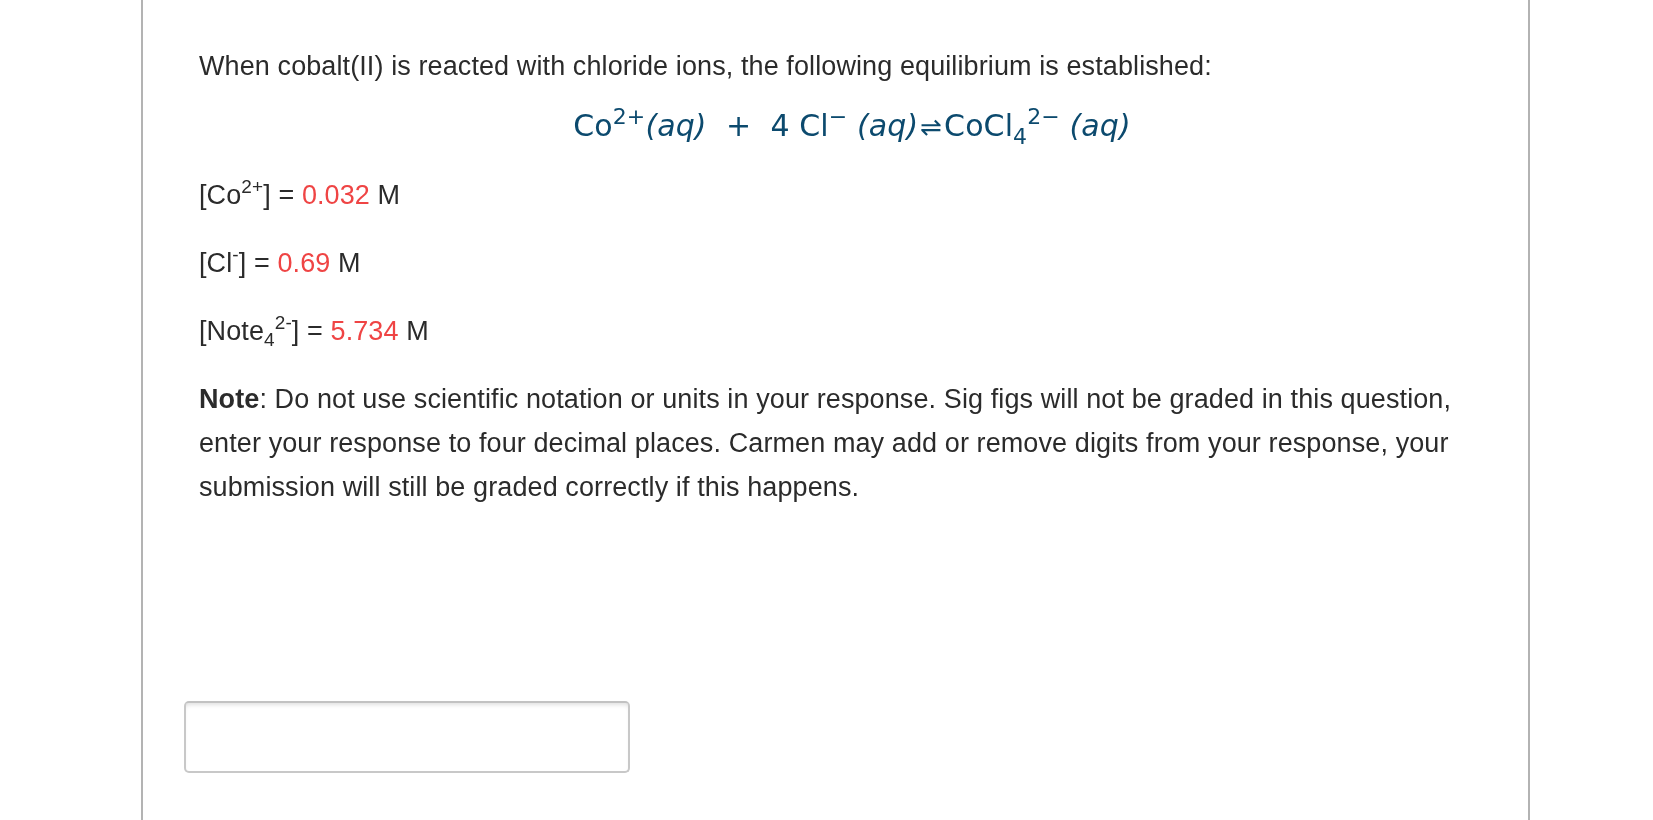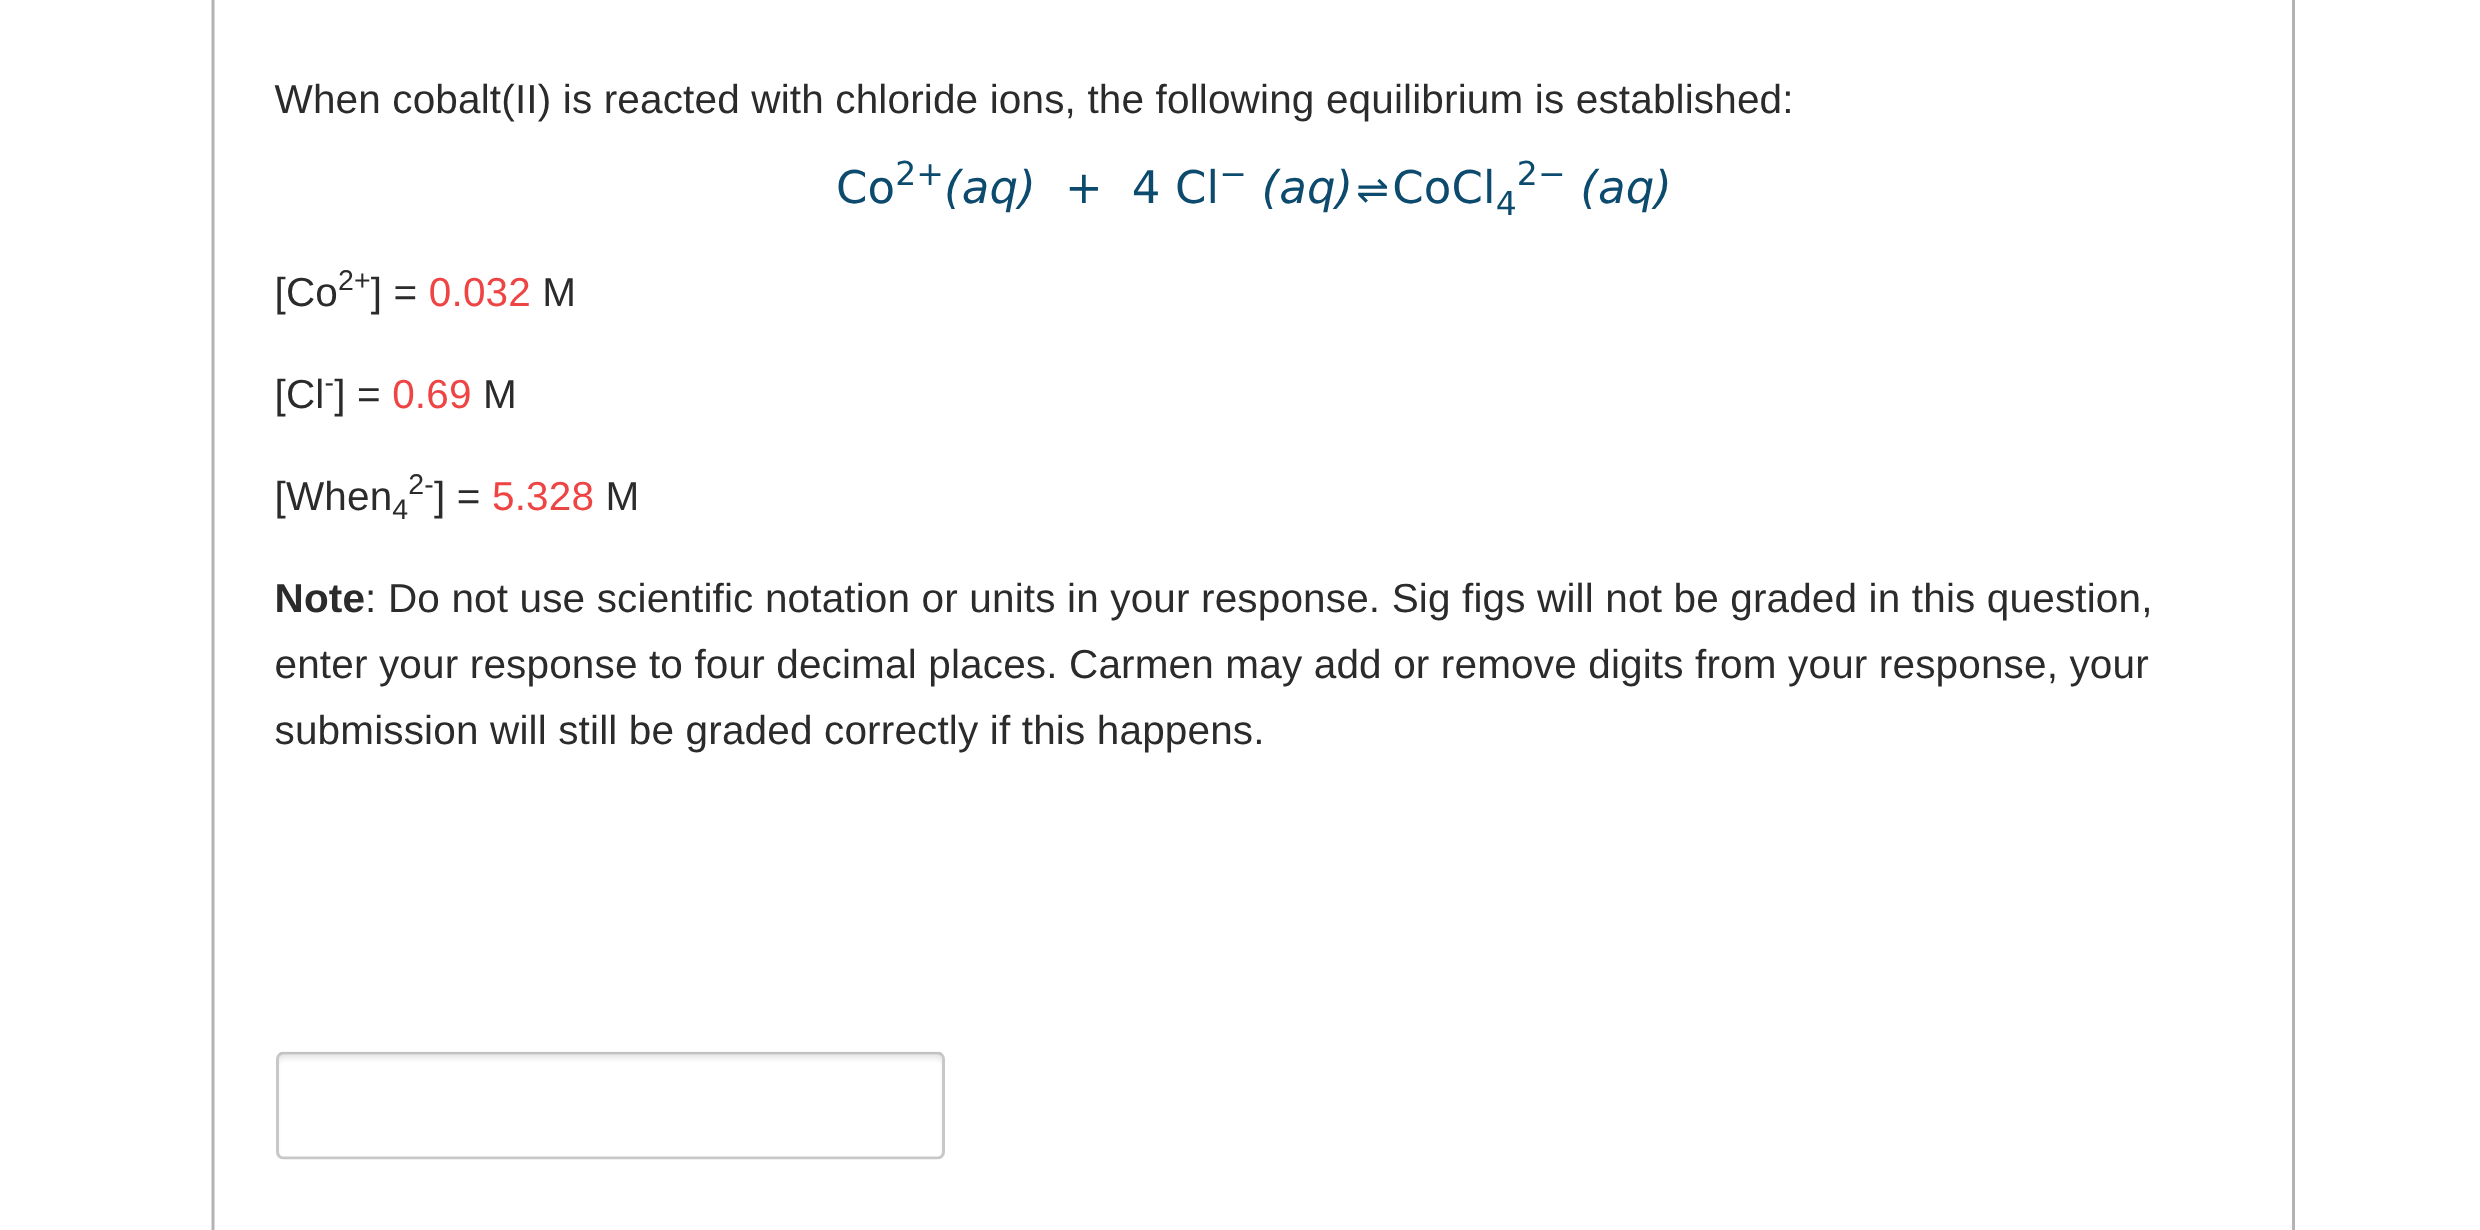--- a/index.html
+++ b/index.html
@@ -1,20 +1,20 @@
 <!DOCTYPE html>
 <html><head>
 <meta charset="utf-8">
 <style>
   html, body { margin: 0; padding: 0; background: #ffffff; }
   body { width: 1653px; height: 820px; overflow: hidden; position: relative;
          font-family: "Liberation Sans", "DejaVu Sans", sans-serif; color: #2b2b2b; }
   .panel { position: absolute; left: 141px; top: -2px; width: 1385px; height: 830px;
            border-left: 2px solid #b3b3b3; border-right: 2px solid #b3b3b3; background: #fff; }
-  .content { position: absolute; left: 40px; top: 46px; width: 1300px; }
+  .content { position: absolute; left: 56px; top: 46px; width: 1300px; }
   p { margin: 0; font-size: 27px; line-height: 44px; letter-spacing: 0.1px; }
   .intro { }
   .equation { margin-top: 16px; text-align: center; font-family: "DejaVu Sans", sans-serif;
               font-size: 30px; color: #0c4a6e; line-height: 44px; padding-left: 6px; }
   .equation sup { font-size: 22px; vertical-align: 12px; line-height: 0; }
   .equation sub { font-size: 22px; vertical-align: -8px; line-height: 0; }
   .equation i { font-style: italic; }
   .equation .arrow { font-size: 26px; margin: 0 2px; }
   .determine { margin-top: 22px; }
   .conc { margin-top: 24px; line-height: 44px; }
@@ -37,19 +37,19 @@
   <div class="content">
     <p class="intro">When cobalt(II) is reacted with chloride ions, the following equilibrium is established:</p>
 
     <p class="equation"><span>Co</span><sup>2+</sup><i>(aq)</i>&nbsp; <span>+</span>&nbsp; <span>4</span> <span>Cl</span><sup>−</sup> <i>(aq)</i><span class="arrow">⇌</span><span>CoCl</span><sub>4</sub><sup>2−</sup> <i>(aq)</i></p>
 
 
     <p class="conc"><span>[Co</span><sup>2+</sup><span>] = </span><span class="val">0.032</span><span> M</span></p>
 
     <p class="conc"><span>[Cl</span><sup>-</sup><span>] = </span><span class="val">0.69</span><span> M</span></p>
 
-    <p class="conc"><span>[When</span><sub>4</sub><sup>2-</sup><span>] = </span><span class="val">5.328</span><span> M</span></p>
+    <p class="conc"><span>[Note</span><sub>4</sub><sup>2-</sup><span>] = </span><span class="val">5.734</span><span> M</span></p>
 
     <p class="note"><b>Note</b><span>: Do not use scientific notation or units in your response. Sig figs will not be graded in this question, enter your response to four decimal places. Carmen may add or remove digits from your response, your submission will still be graded correctly if this happens.</span></p>
   </div>
 
   <input class="answer" type="text" value="" style="">
 </div>
 
 </body></html>

